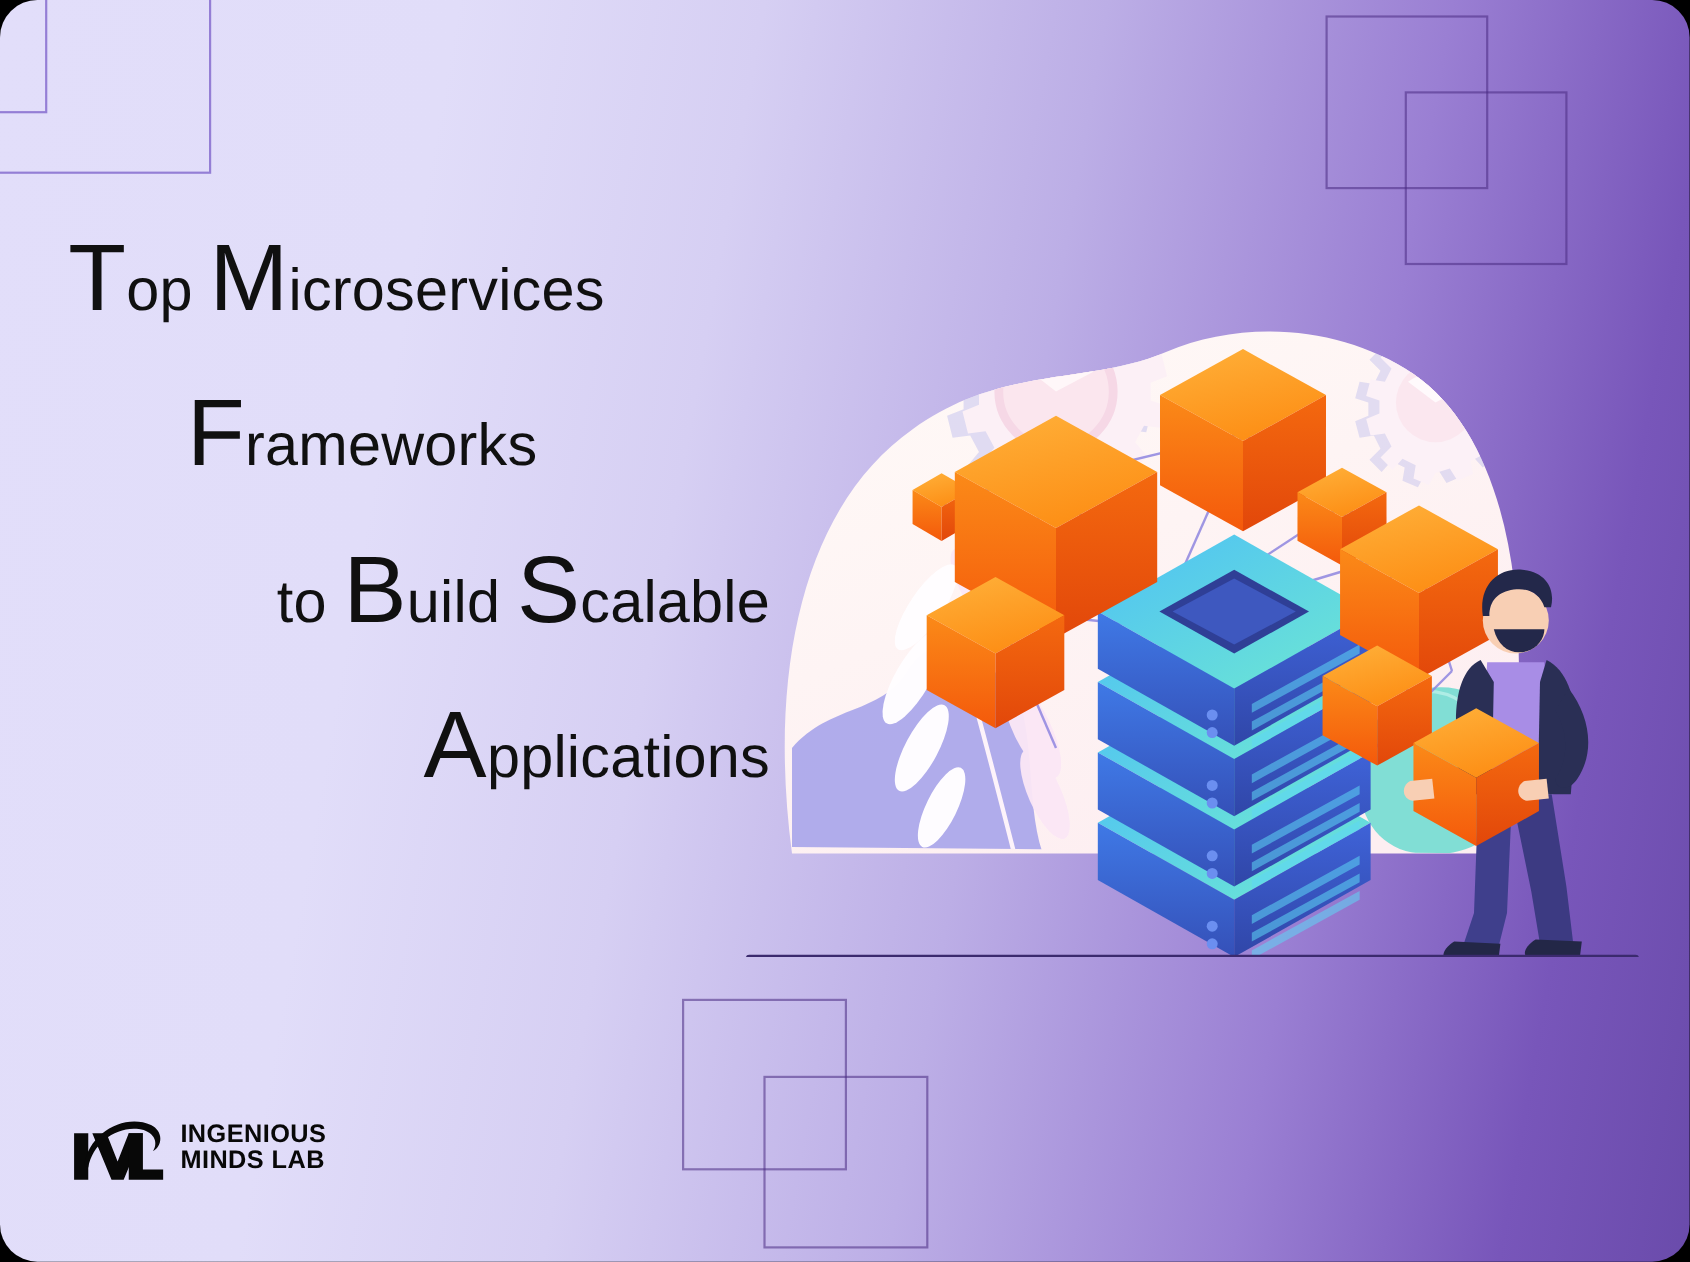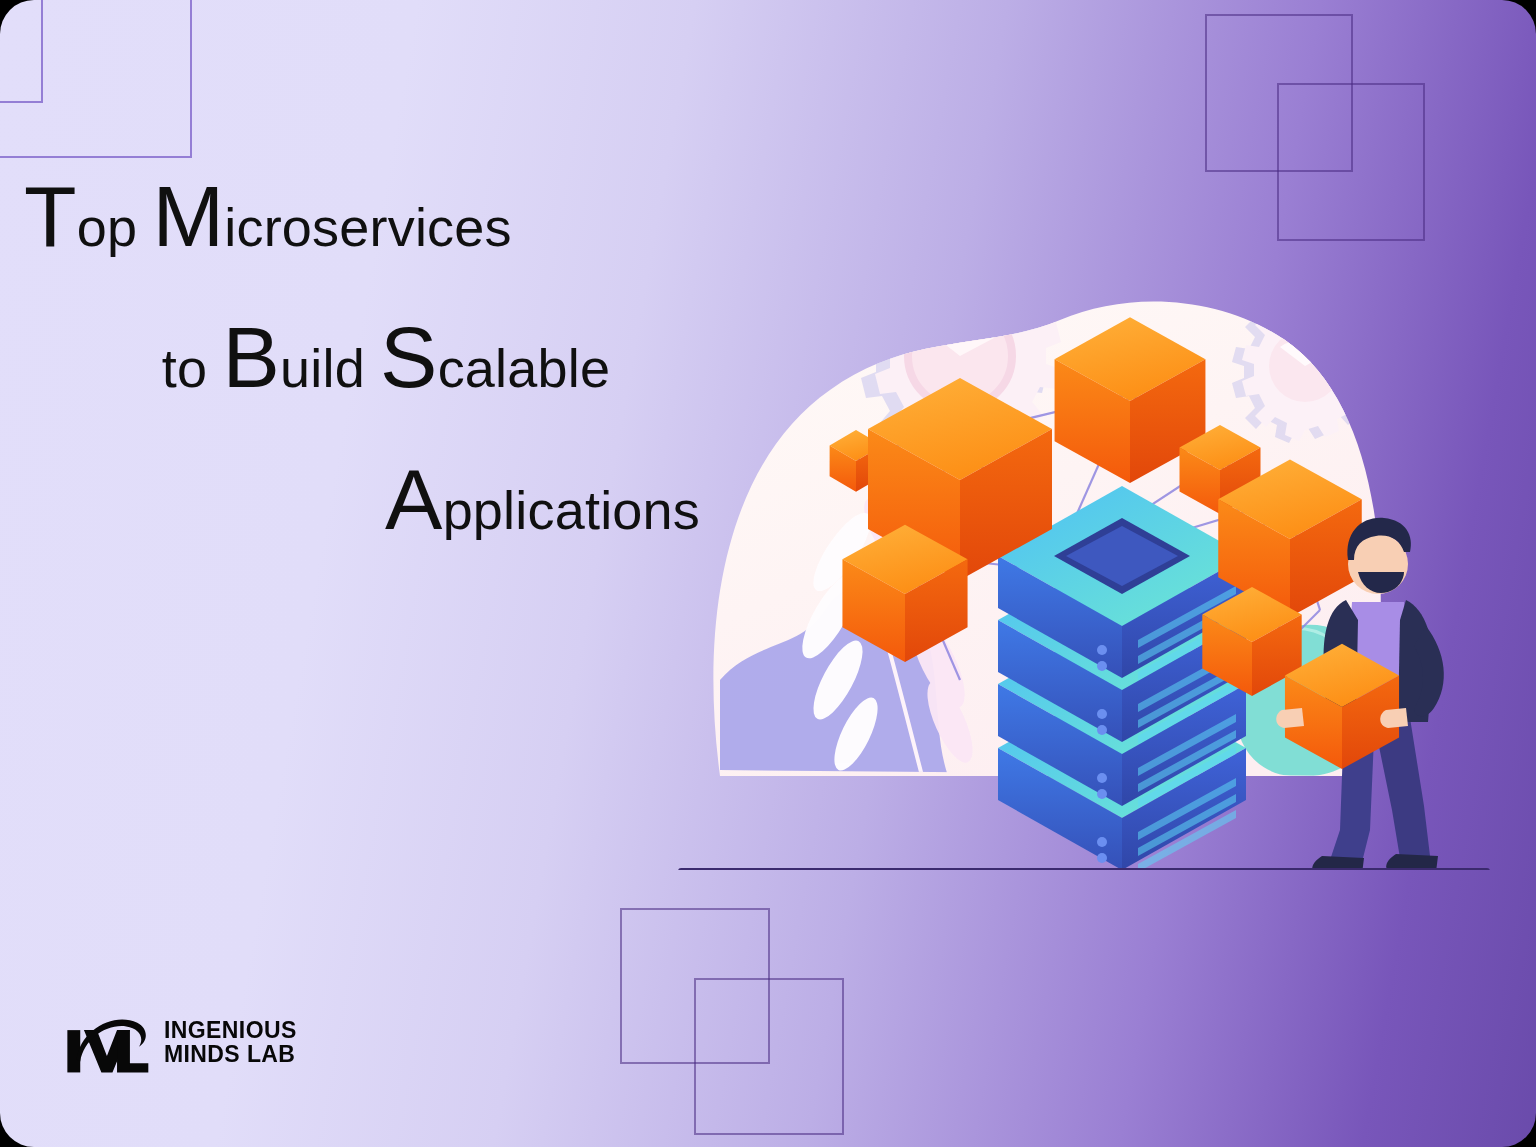--- a/index.html
+++ b/index.html
@@ -29,23 +29,23 @@
   #sq-b-b{left:694px;top:978px;width:150px;height:157px;}
 
   
   #headline{
     position:absolute;left:0;top:175px;width:700px;
     color:#101010;letter-spacing:.2px;
   }
   .hl-line{display:block;white-space:nowrap;line-height:.97;}
   .hl-line .cap{font-size:86px;font-weight:400;}
   .hl-line .rest{font-size:54px;font-weight:400;}
-  #line1{text-align:left;padding-left:24px;}
+  #line1{text-align:left;padding-left:62px;margin-top:37px;}
   #line2{text-align:left;padding-left:170px;margin-top:58px;}
-  #line3{text-align:center;padding-left:72px;margin-top:58px;}
+  #line3{text-align:right;padding-left:72px;margin-top:58px;}
   #line4{text-align:right;padding-left:168px;margin-top:58px;}
 
   
   #logo{position:absolute;left:60px;top:1006px;display:flex;align-items:center;gap:12px;}
   #logo-mark{width:92px;height:74px;display:block;}
   #logo-text{line-height:1.04;}
   #logo-text div{font-size:23px;font-weight:700;letter-spacing:.4px;color:#080808;}
 
   
   #illus{position:absolute;left:660px;top:210px;width:830px;height:660px;}
@@ -59,20 +59,23 @@
   <div class="sq light" id="sq-tl-a"></div>
   <div class="sq light" id="sq-tl-b"></div>
   <div class="sq dark" id="sq-tr-a"></div>
   <div class="sq dark" id="sq-tr-b"></div>
   <div class="sq dark" id="sq-b-a"></div>
   <div class="sq dark" id="sq-b-b"></div>
 
   <div id="headline">
     <span class="hl-line" id="line1">
       <span class="cap">T</span><span class="rest">op </span><span class="cap">M</span><span class="rest">icroservices</span>
+    </span>
+    <span class="hl-line" id="line2">
+      <span class="cap">F</span><span class="rest">rameworks</span>
     </span>
     <span class="hl-line" id="line3">
       <span class="rest">to </span><span class="cap">B</span><span class="rest">uild </span><span class="cap">S</span><span class="rest">calable</span>
     </span>
     <span class="hl-line" id="line4">
       <span class="cap">A</span><span class="rest">pplications</span>
     </span>
   </div>
 
   <div id="logo">

